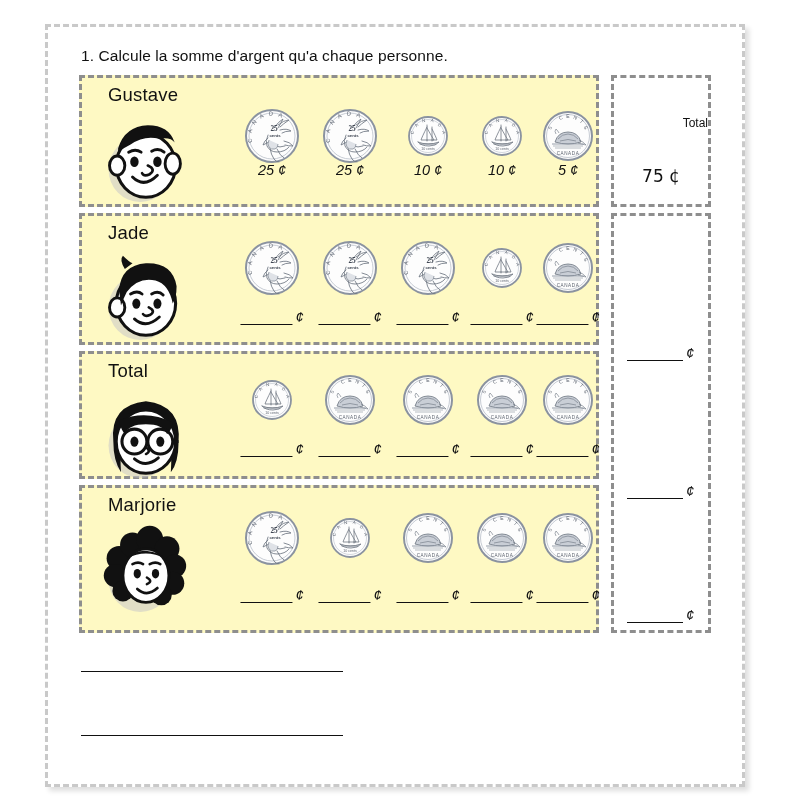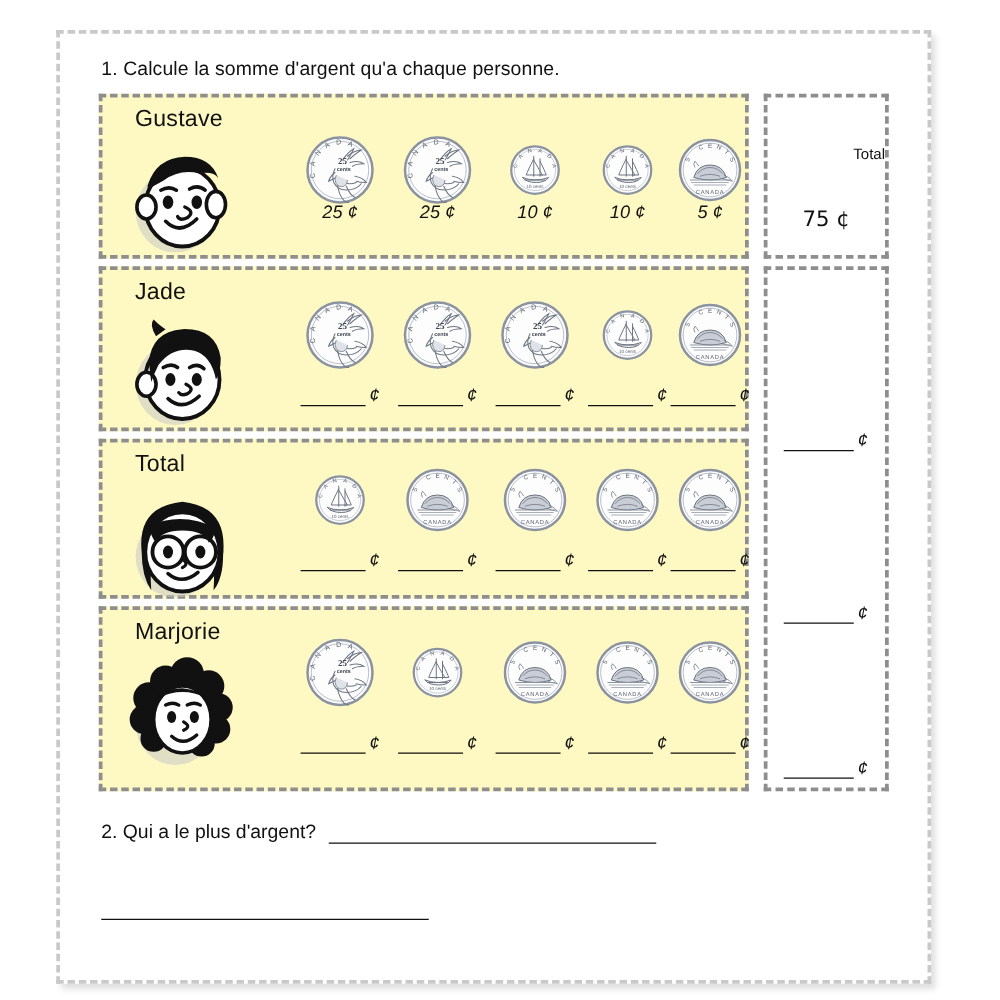--- a/index.html
+++ b/index.html
@@ -872,21 +872,20 @@
         <span class="blankline"></span>
         <span class="cent">¢</span>
       </div>
       <div class="total-blank" style="top:392px">
         <span class="blankline"></span>
         <span class="cent">¢</span>
       </div>
     </div>
 
     <div class="qline q2">
-      <span>2. Qui a le plus d'argent?</span>
       <span class="answer-line"></span>
     </div>
 
     <div class="qline q3">
       <span class="answer-line"></span>
     </div>
 
   </div>
 </div>
 

